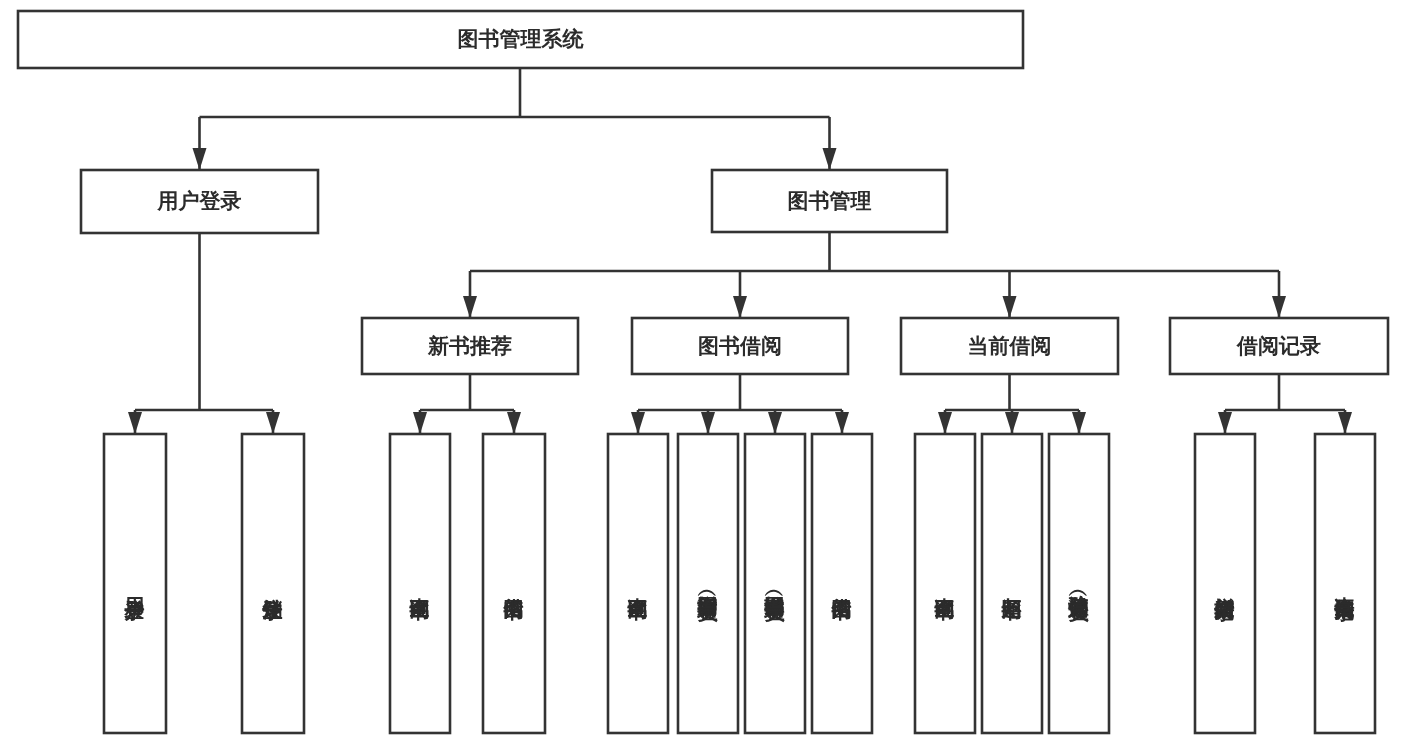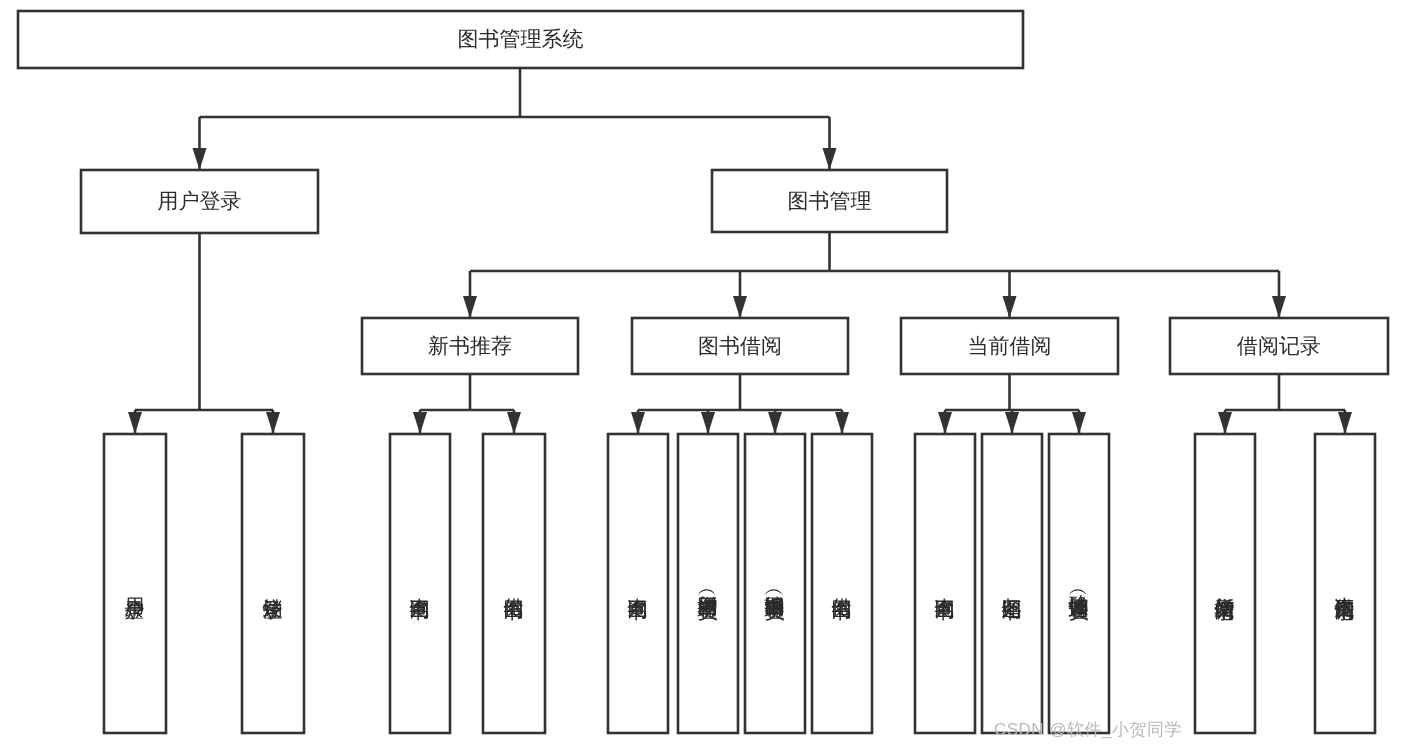--- a/index.html
+++ b/index.html
@@ -11,20 +11,21 @@
     width: 1405px;
     height: 747px;
     font-family: "Liberation Sans", "DejaVu Sans", sans-serif;
     overflow: hidden;
   }
   #diagram-root {
     position: relative;
     width: 1190px;
     height: 747px;
     background: #ffffff;
+    font-weight: bold;
   }
   svg#flow {
     position: absolute;
     top: 0;
     left: 0;
     width: 1405px;
     height: 747px;
   }
   .node-box {
     fill: #ffffff;
@@ -177,14 +178,13 @@
       <div class="node-label-v" style="left: 678px; top: 434px; width: 60px; height: 299px;">新增图书（管理员）</div>
       <div class="node-label-v" style="left: 745px; top: 434px; width: 60px; height: 299px;">编辑图书（管理员）</div>
       <div class="node-label-v" style="left: 812px; top: 434px; width: 60px; height: 299px;">借阅图书</div>
       <div class="node-label-v" style="left: 915px; top: 434px; width: 60px; height: 299px;">查询图书</div>
       <div class="node-label-v" style="left: 982px; top: 434px; width: 60px; height: 299px;">归还图书</div>
       <div class="node-label-v" style="left: 1049px; top: 434px; width: 60px; height: 299px;">确认归还（管理员）</div>
       <div class="node-label-v" style="left: 1195px; top: 434px; width: 60px; height: 299px;">新增借阅记录</div>
       <div class="node-label-v" style="left: 1315px; top: 434px; width: 60px; height: 299px;">查询借阅记录</div>
     </div>
 
-  <div class="watermark">CSDN @软件_小贺同学</div>
 </div>
 
 </body></html>

